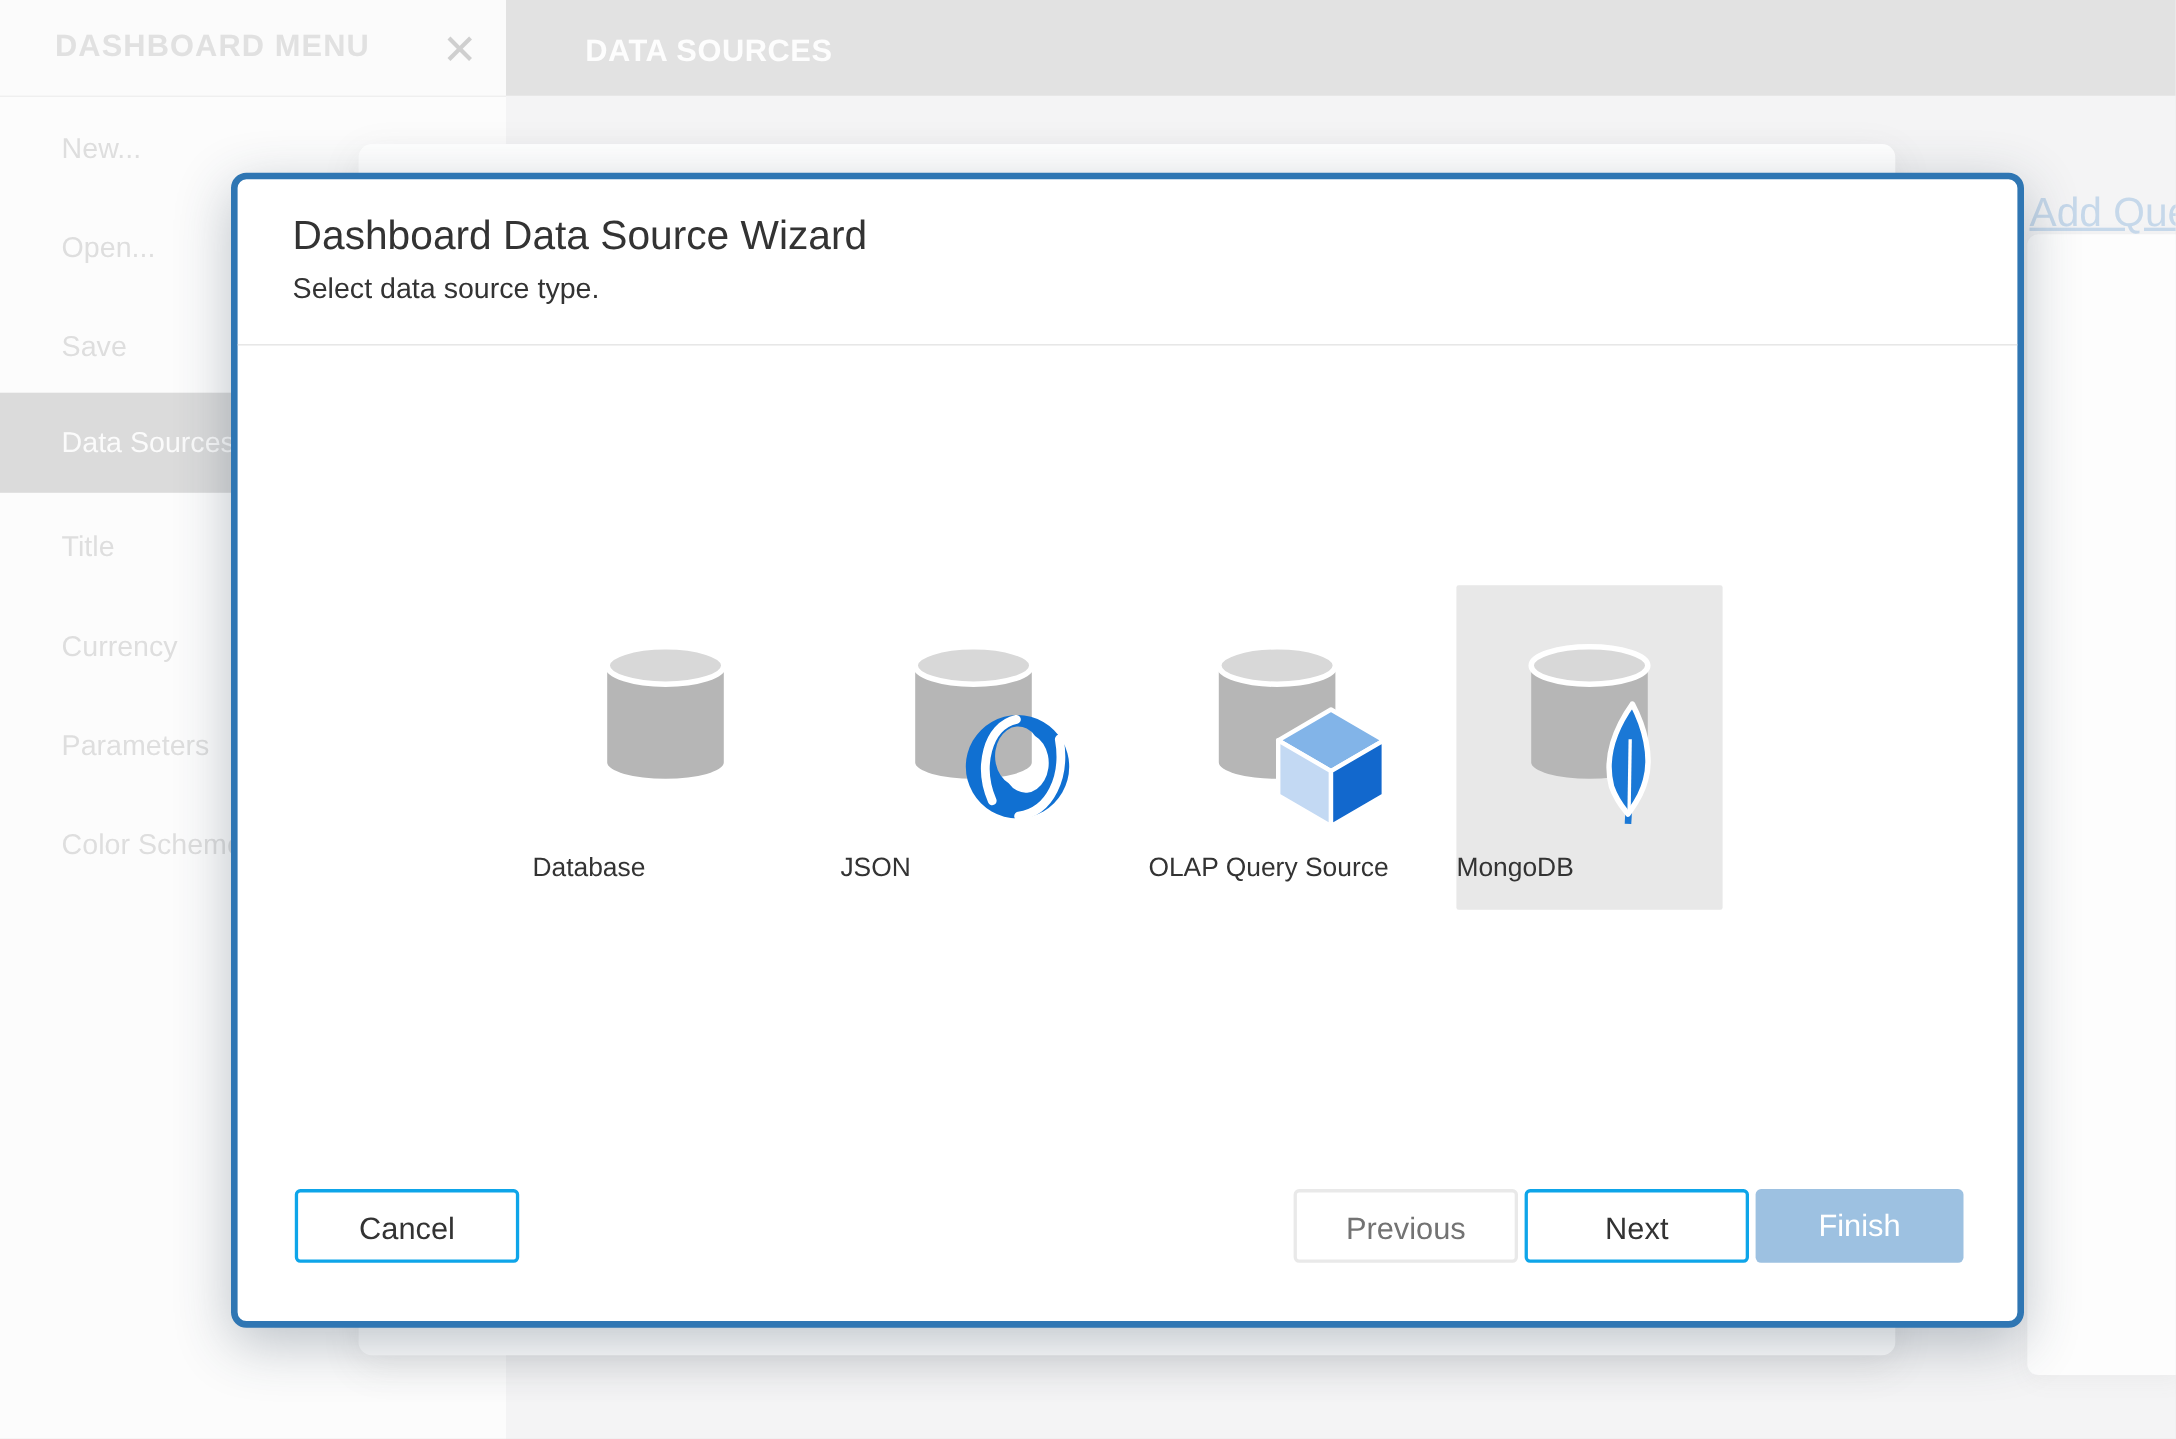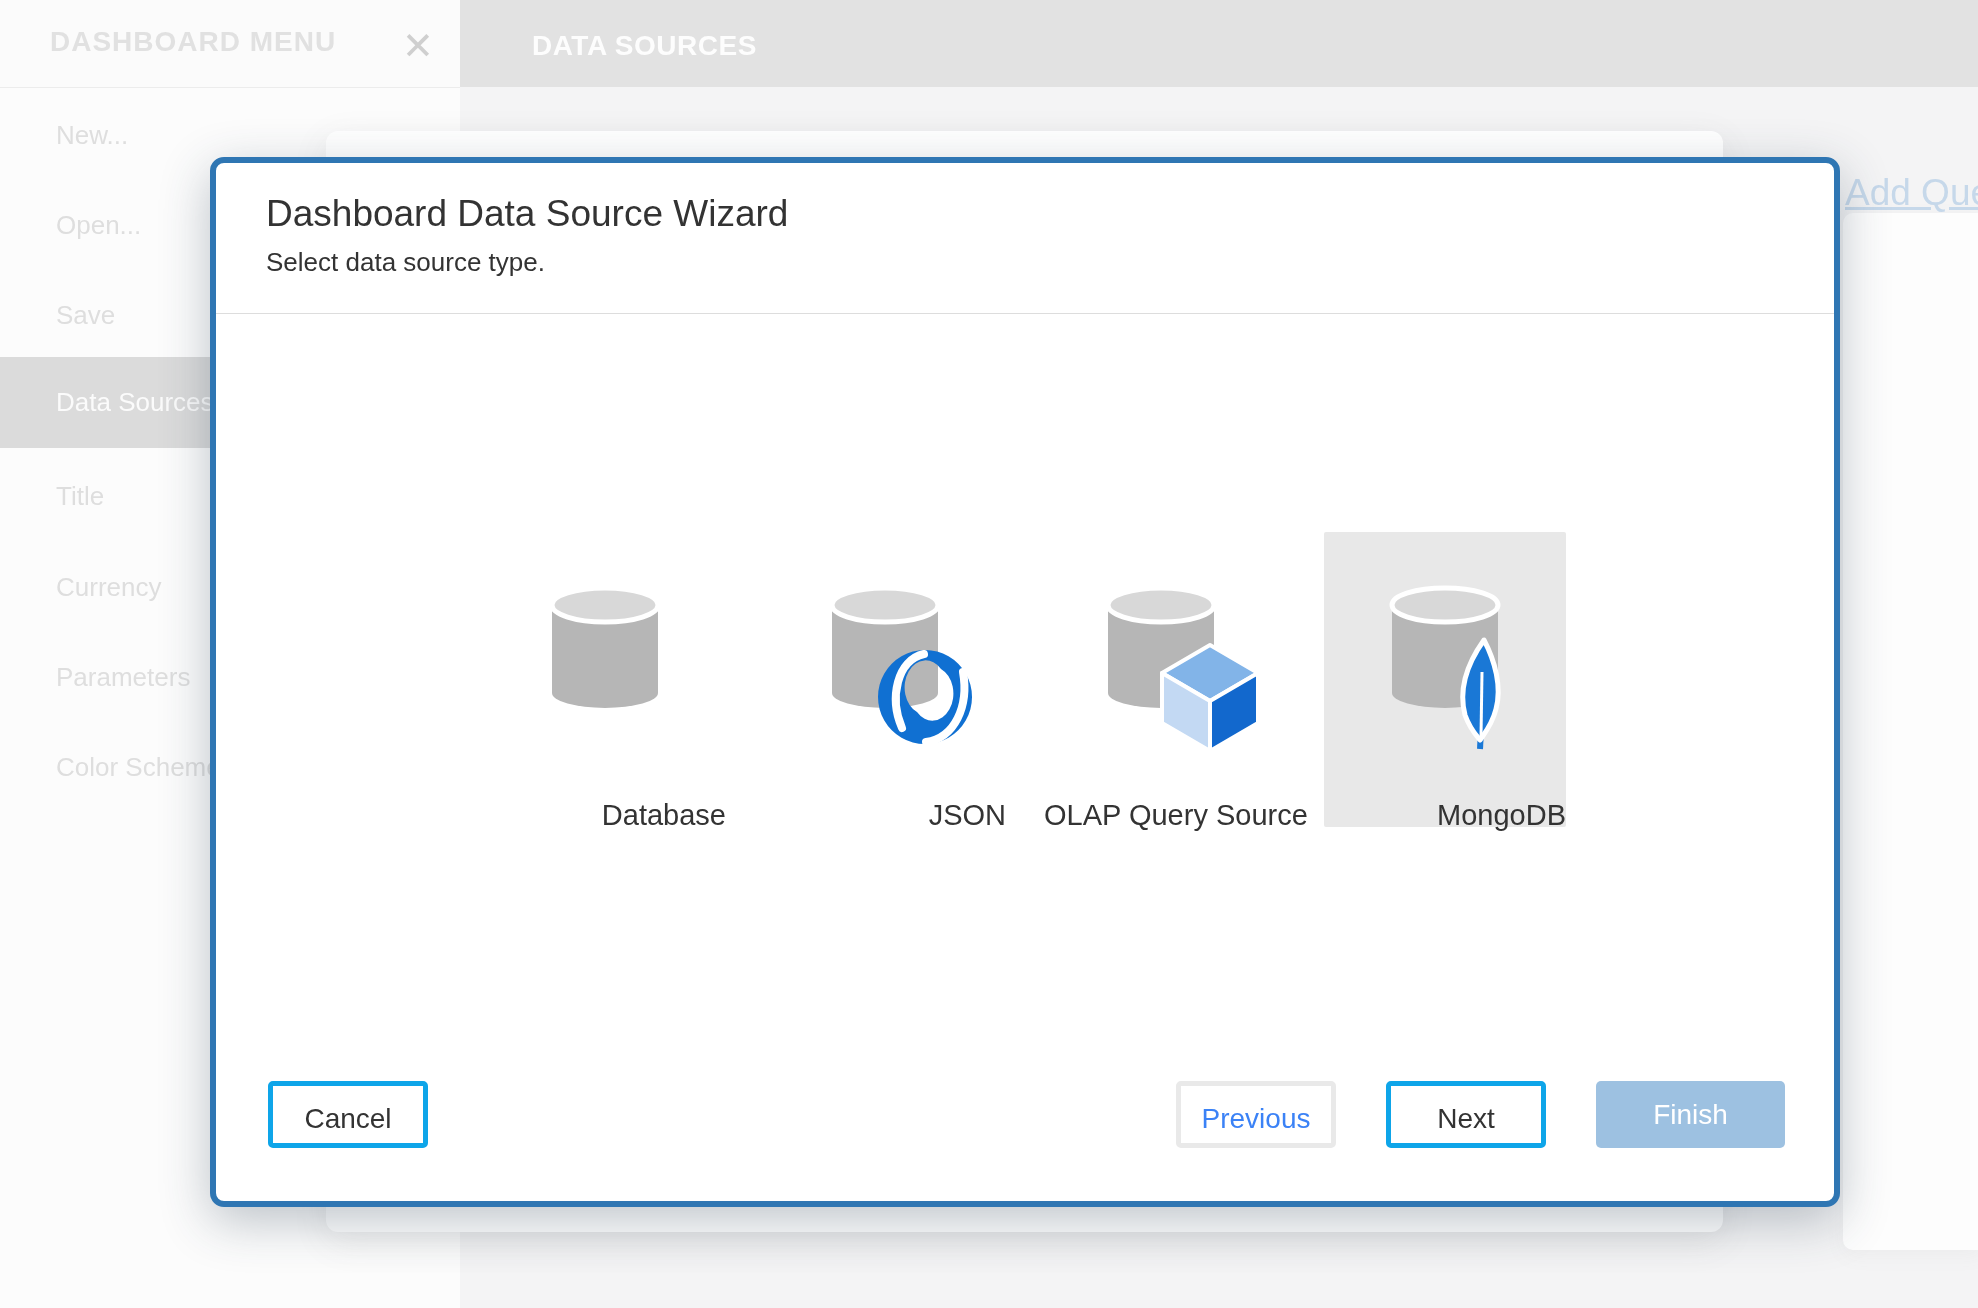--- a/index.html
+++ b/index.html
@@ -34,27 +34,27 @@
     border:6px solid #2f76b3;border-radius:14px;box-shadow:0 14px 50px rgba(40,60,80,.30);}
   .modal-title{position:absolute;left:50px;top:30px;font-size:37px;color:#333;}
   .modal-subtitle{position:absolute;left:50px;top:84px;font-size:26px;color:#333;}
   .modal-divider{position:absolute;left:0;top:150px;width:100%;height:0;border-top:1px solid #dddddd;}
 
   .tiles{position:absolute;left:50%;top:369px;transform:translateX(-50%);
     display:flex;gap:38px;}
   .tile{position:relative;width:242px;height:295px;border-radius:2px;cursor:pointer;}
   .tile.selected{background:#e8e8e8;}
   .tile svg{position:absolute;left:21px;top:36px;}
-  .tile-label{position:absolute;left:0;top:243px;width:100%;text-align:right;
-    font-size:29px;color:#333;white-space:nowrap;margin-top:24px;}
+  .tile-label{position:absolute;left:0;top:243px;width:100%;text-align:left;
+    font-size:24px;color:#333;white-space:nowrap;}
 
-  .btn{position:absolute;top:918px;width:160px;height:67px;border-radius:5px;text-align:center;
-    line-height:65px;font-size:28px;cursor:pointer;background:#ffffff;border:5px solid #0ea5e9;color:#333;}
+  .btn{position:absolute;top:918px;width:204px;height:67px;border-radius:5px;text-align:center;
+    line-height:65px;font-size:28px;cursor:pointer;background:#ffffff;border:3px solid #0ea5e9;color:#333;}
   .btn-cancel{left:52px;}
-  .btn-previous{left:960px;color:#3b82f6;border-color:#e9e9e9;}
+  .btn-previous{left:960px;color:#737373;border-color:#e9e9e9;}
   .btn-next{left:1170px;}
   .btn-finish{left:1380px;width:189px;background:#9dc1e1;border:none;color:#ffffff;line-height:67px;}
 </style>
 </head>
 <body>
 
 <div class="stage">
 
   <div class="topbar">
     <div class="topbar-title">DATA SOURCES</div>

